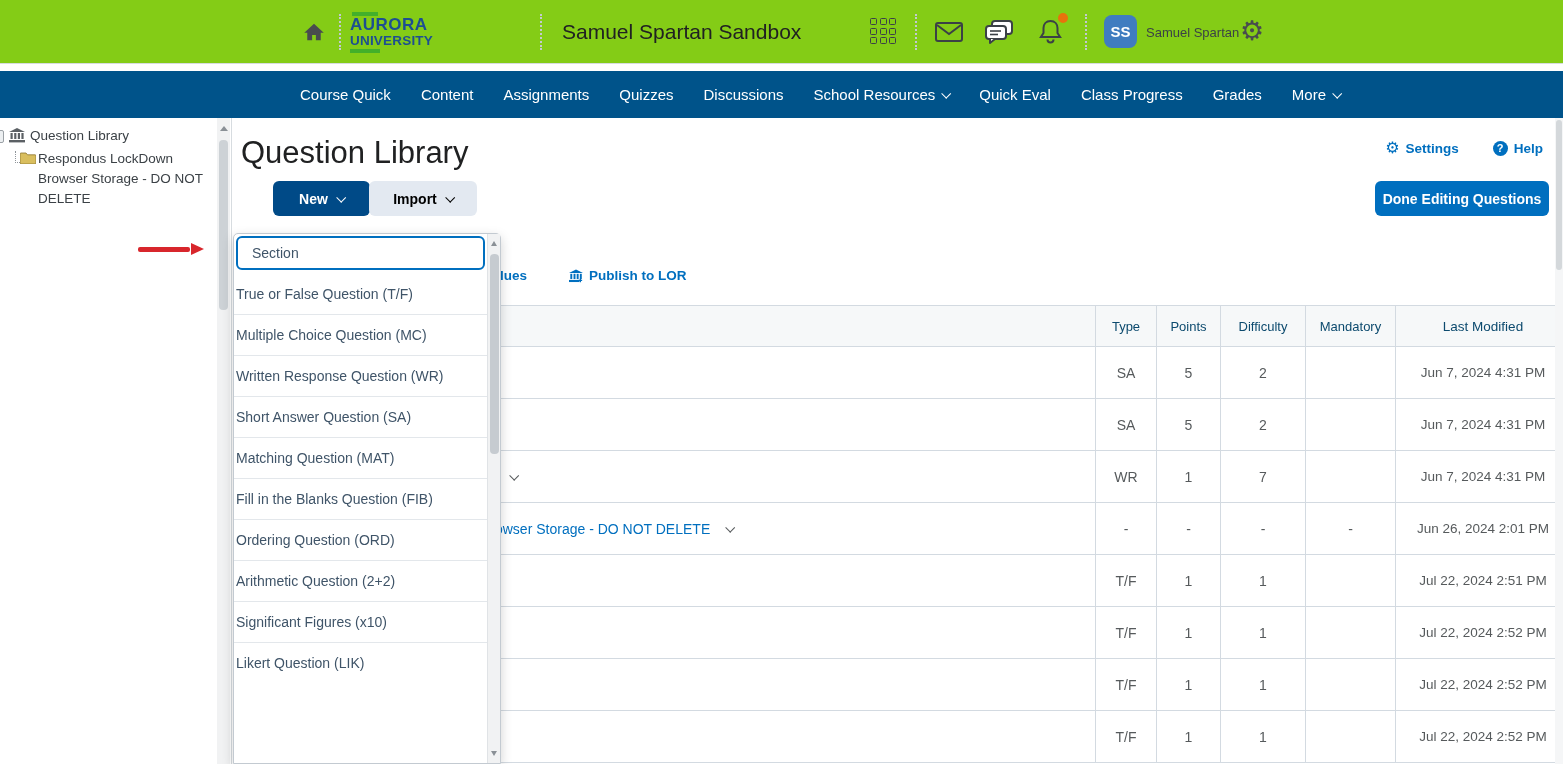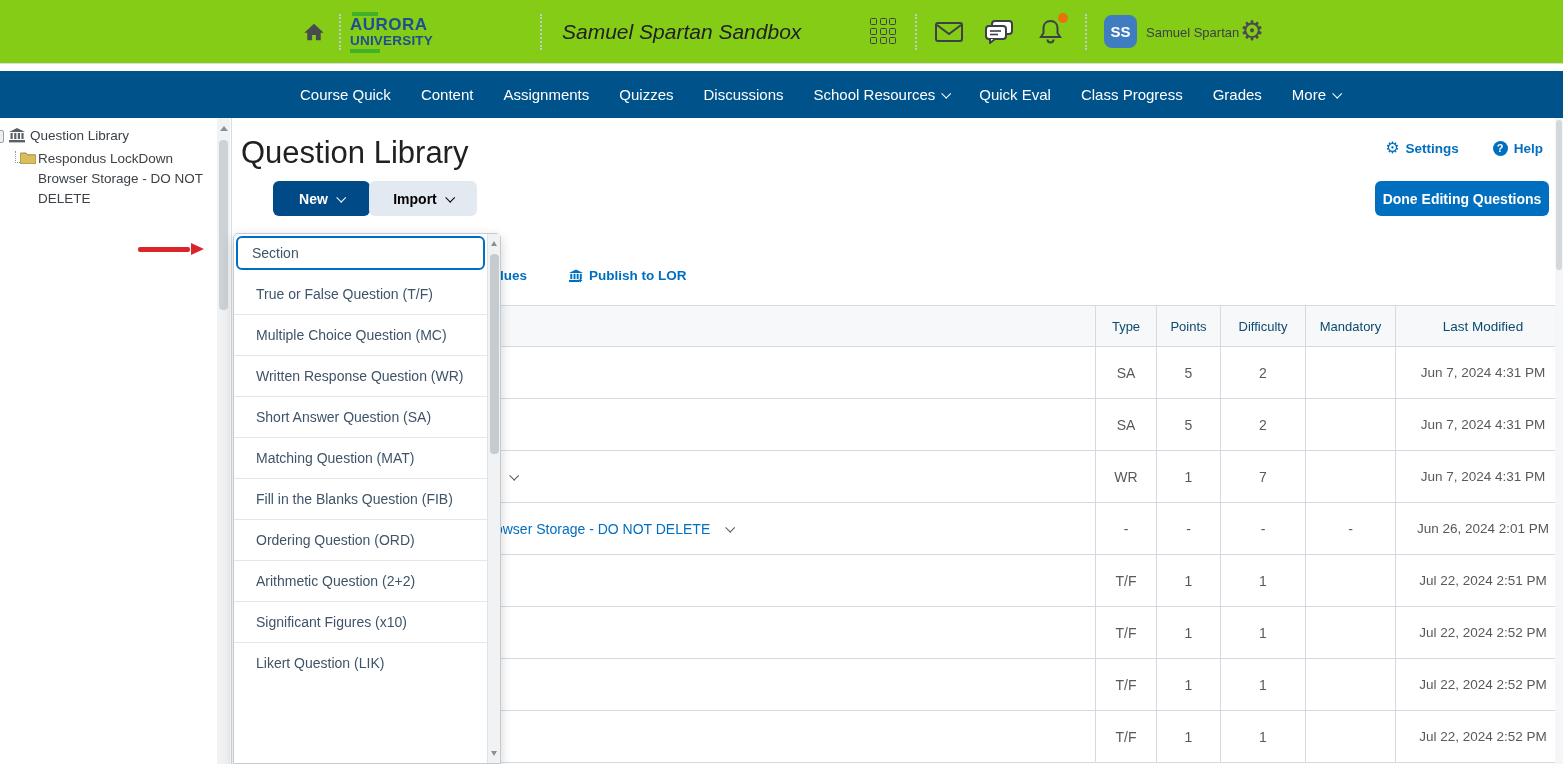--- a/index.html
+++ b/index.html
@@ -9,21 +9,21 @@
 
   
   .topbar { position:absolute; left:0; top:0; width:1563px; height:64px; background:#84cc16; border-bottom:1px solid #d7dce0; }
   .home-btn { position:absolute; left:298px; top:16px; width:32px; height:32px; display:flex; align-items:center; justify-content:center; cursor:pointer; }
   .vdots { position:absolute; top:14px; width:0; height:36px; border-left:2px dotted #c3cad1; }
   .logo { position:absolute; left:350px; top:12px; width:96px; }
   .logo .green-top { width:26px; height:4px; background:#43B02A; margin-left:2px; }
   .logo .l1 { font-size:17px; font-weight:bold; letter-spacing:.5px; color:#1D4F91; line-height:18px; }
   .logo .l2 { font-size:13.5px; font-weight:bold; letter-spacing:.2px; color:#1D4F91; line-height:13px; }
   .logo .green-bot { width:30px; height:4px; background:#43B02A; margin-top:2px; }
-  .org-title { position:absolute; left:562px; top:20px; font-size:21px; color:#202122;font-style:italic; }
+  .org-title { position:absolute; left:562px; top:20px; font-size:21px; color:#202122; }
   .waffle { position:absolute; left:870px; top:18px; width:32px; height:29px; display:grid; grid-template-columns:repeat(3,7px); grid-template-rows:repeat(3,7px); gap:2.5px; cursor:pointer; }
   .waffle span { border:1.8px solid #3b4146; border-radius:1.5px; }
   .hicon { position:absolute; top:16px; width:34px; height:32px; display:flex; align-items:center; justify-content:center; cursor:pointer; }
   .bell-wrap { position:relative; }
   .bell-dot { position:absolute; right:-1px; top:-3px; width:10px; height:10px; border-radius:50%; background:#E8720C; }
   .avatar { position:absolute; left:1104px; top:15px; width:33px; height:33px; border-radius:8px; background:#3F7CC0; color:#fff; font-weight:bold; font-size:15px; display:flex; align-items:center; justify-content:center; cursor:pointer; }
   .user-name { position:absolute; left:1146px; top:25px; font-size:13px; color:#3b4146; cursor:pointer; }
   .gear-big { position:absolute; left:1240px; top:14px; font-family:"DejaVu Sans",sans-serif; font-size:27px; color:#494c4e; cursor:pointer; line-height:34px; }
 
   
@@ -69,21 +69,21 @@
   .thead > div { height:41px; font-size:13px; color:#0c4a6e; }
   .tbody-row > div { height:52px; background:#fff; }
   .cell-name { justify-content:flex-start !important; overflow:hidden; }
   .row-chev { position:absolute; left:269px; top:22px; color:#565a5c; }
   .clipped-name { position:absolute; left:96px; white-space:nowrap; color:#006FBF; font-size:14px; cursor:pointer; display:flex; align-items:center; gap:16px; }
   .clipped-name .chev { color:#565a5c; }
 
   
   .dropdown { position:absolute; left:233px; top:233px; width:268px; height:531px; background:#fff; border:1px solid #c3cad1; border-radius:5px 5px 0 0; box-shadow:0 4px 12px rgba(0,0,0,.18); z-index:50; }
   .menu-list { list-style:none; position:absolute; left:0; top:0; right:13px; }
-  .menu-item { height:41px; display:flex; align-items:center; padding-left:22px; font-size:14px; color:#3F5468; border-top:1px solid #E3E7EB; cursor:pointer; background:#fff; }
+  .menu-item { height:41px; display:flex; align-items:center; padding-left:2px; font-size:14px; color:#3F5468; border-top:1px solid #E3E7EB; cursor:pointer; background:#fff; }
   .menu-item.focused { height:34px; margin:2px 2px 3px 2px; border:2px solid #006FBF; border-radius:6px; padding-left:14px; }
   .menu-item:nth-child(2) { border-top:none; }
   .dd-scroll { position:absolute; right:0; top:0; width:13px; height:529px; background:#f1f2f3; border-left:1px solid #e0e3e6; }
   .dd-scroll .a-up { position:absolute; left:3px; top:7px; width:0; height:0; border-left:3.5px solid transparent; border-right:3.5px solid transparent; border-bottom:5px solid #8a9096; }
   .dd-scroll .a-dn { position:absolute; left:3px; bottom:7px; width:0; height:0; border-left:3.5px solid transparent; border-right:3.5px solid transparent; border-top:5px solid #8a9096; }
   .dd-scroll .thumb { position:absolute; left:2px; top:20px; width:9px; height:200px; background:#c6cbd0; border-radius:4px; }
 
   
   .page-scroll { position:absolute; right:0; top:118px; width:8px; height:646px; background:#f5f6f7; }
   .page-scroll .thumb { position:absolute; left:1px; top:2px; width:6px; height:150px; background:#d4d8db; border-radius:3px; }

